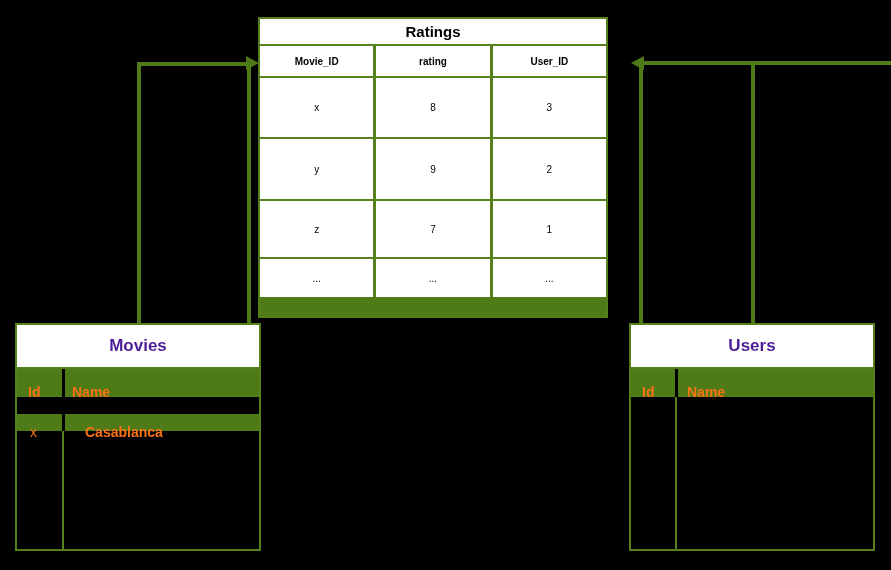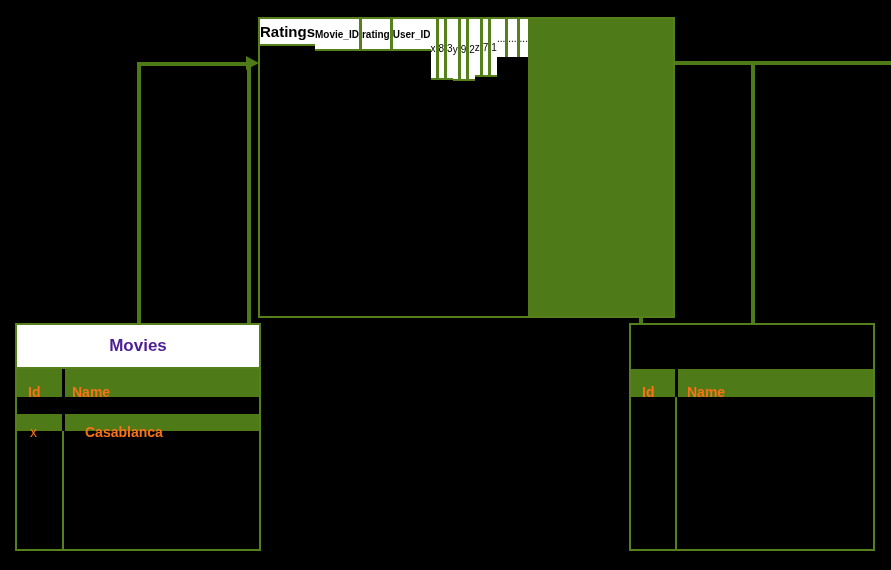--- a/index.html
+++ b/index.html
@@ -20,23 +20,23 @@
     border-top: 7px solid transparent; border-bottom: 7px solid transparent;
     border-left: 13px solid var(--green_line, #4e7a17);
   }
   .arrowhead.left {
     border-top: 7px solid transparent; border-bottom: 7px solid transparent;
     border-right: 13px solid var(--green_line, #4e7a17);
   }
 
   
   .ratings {
-    position: absolute; left: 258px; top: 17px; width: 417px; height: 301px;
+    position: absolute; left: 258px; top: 17px; width: 350px; height: 301px;
     border: 2px solid var(--green_border, #55801c);
-    display: flex; flex-direction: row; background: transparent;
+    display: flex; flex-direction: column; background: transparent;
   }
   .ratings .title-row {
     height: 27px; background: #fff; color: #000;
     border-bottom: 2px solid var(--green_border, #55801c);
     display: flex; align-items: center; justify-content: center;
     font-weight: bold; font-size: 15px;
   }
   .ratings .row { display: flex; border-bottom: 2px solid var(--green_border, #55801c); }
   .ratings .row.header { height: 32px; font-weight: bold; }
   .ratings .row.r1 { height: 61px; }
@@ -140,20 +140,21 @@
       <div class="seg key"></div>
       <div class="gap"></div>
       <div class="seg rest"></div>
     </div>
     <div class="clip-text" style="left:13px; top:98px;">x</div>
     <div class="clip-text bold" style="left:68px; top:98px;">Casablanca</div>
     <div class="col-divider" style="left:45px; top:106px;"></div>
   </div>
 
   <div class="entity users">
+    <div class="ent-header">Users</div>
     <div class="stripe stripe-1">
       <div class="seg key"></div>
       <div class="gap"></div>
       <div class="seg rest"></div>
     </div>
     <div class="clip-text bold" style="left:11px; top:58px;">Id</div>
     <div class="clip-text bold" style="left:56px; top:58px;">Name</div>
     <div class="col-divider" style="left:44px; top:72px;"></div>
   </div>
 

